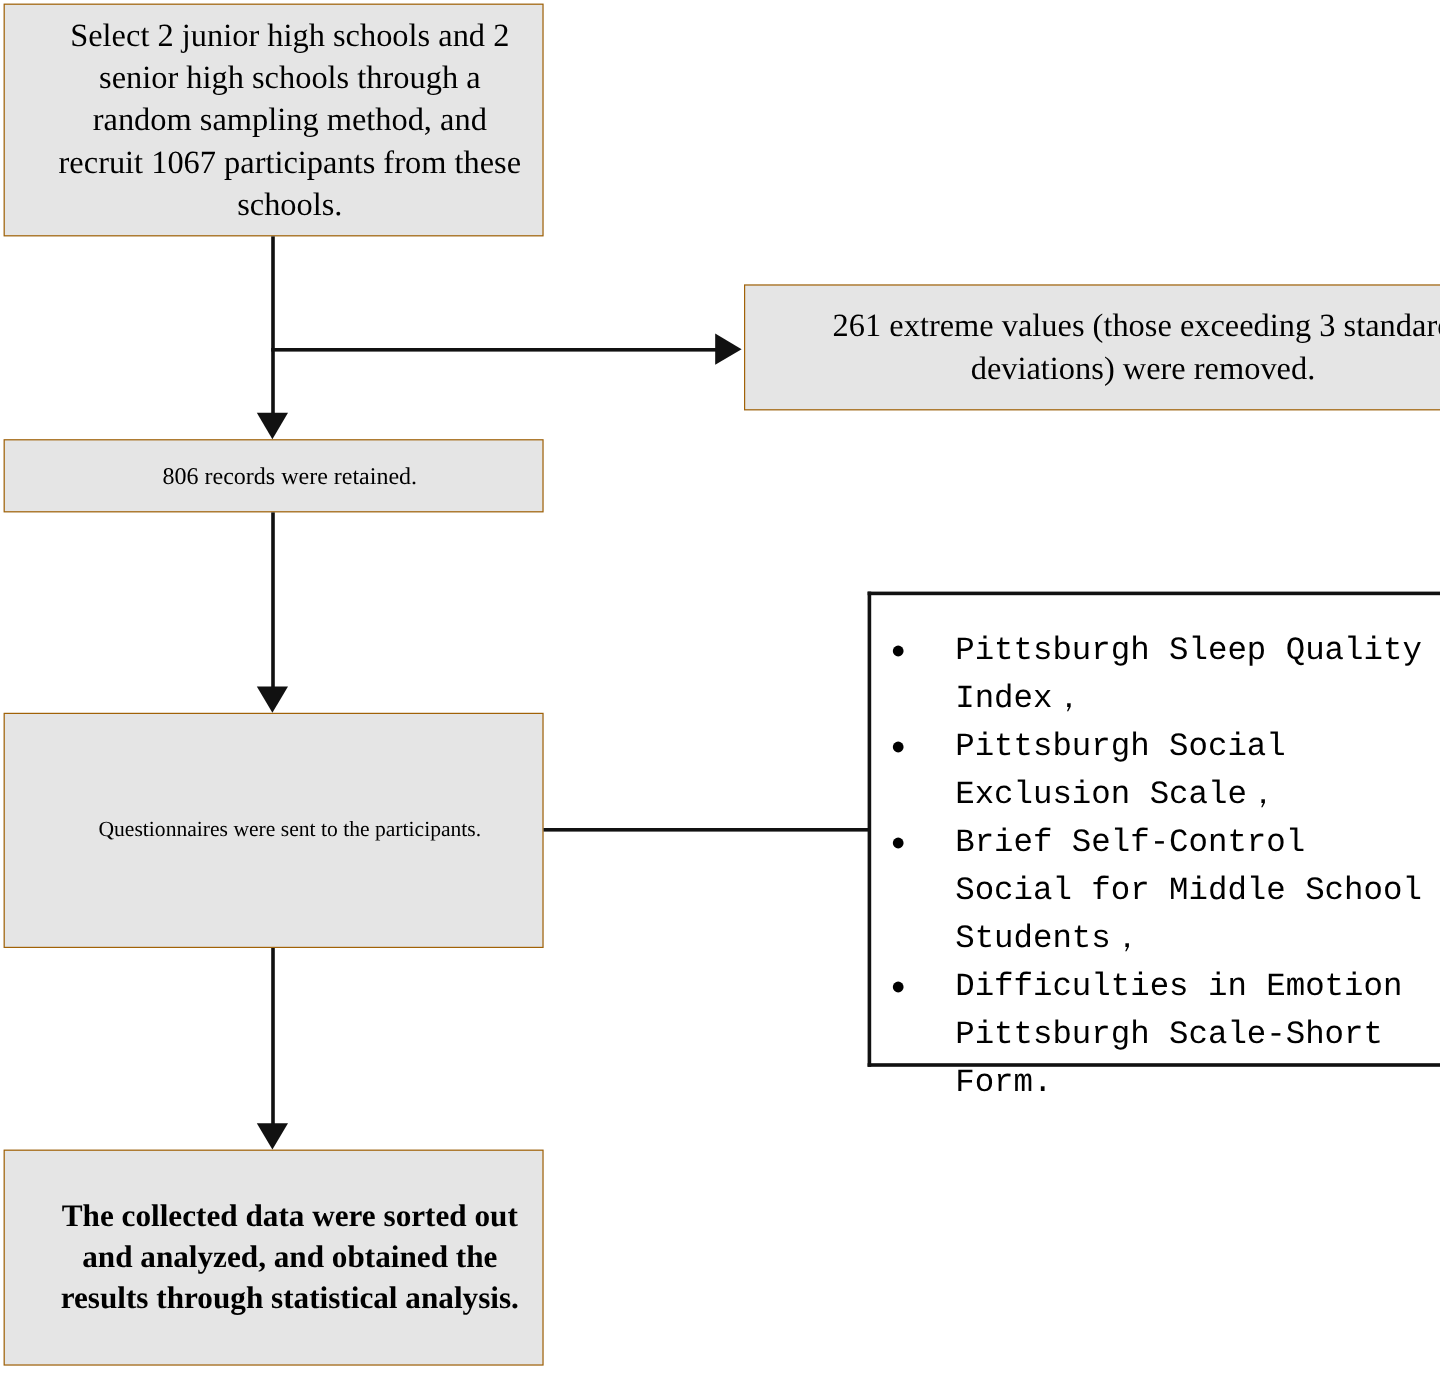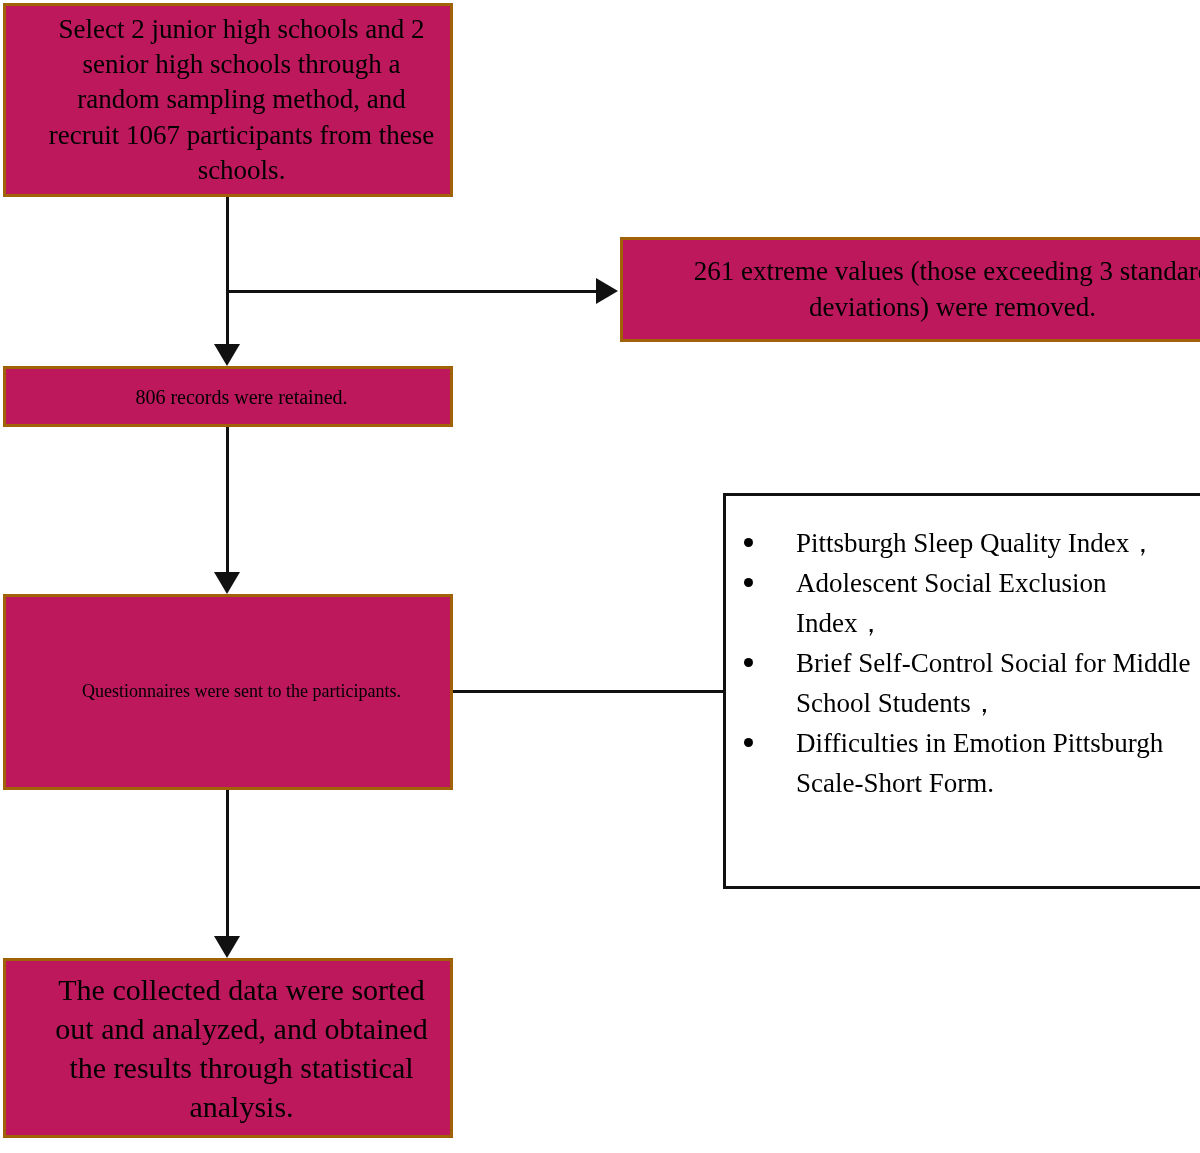--- a/index.html
+++ b/index.html
@@ -15,55 +15,56 @@
   #canvas {
     position: relative;
     width: 1200px;
     height: 1153px;
     background: #ffffff;
     overflow: hidden;
   }
   .node {
     position: absolute;
     box-sizing: border-box;
-    border: 3px solid #a16207;
-    background: #be185d;
+    border: 1px solid #a16207;
+    background: #e5e5e5;
     display: flex;
     align-items: center;
     justify-content: center;
     text-align: center;
     line-height: 1.30;
     color: #000000;
     padding-left: 27px;
   }
   .node .node-text {
     display: block;
     white-space: pre-line;
     padding: 0 10px;
   }
 
   
   #node-recruit   { left: 3px;   top: 3px;    width: 450px; height: 194px; font-size: 27px; }
   #node-excluded  { left: 620px; top: 237px;  width: 638px; height: 105px; font-size: 27px; }
   #node-retained  { left: 3px;   top: 366px;  width: 450px; height: 61px;  font-size: 20px; }
   #node-quest     { left: 3px;   top: 594px;  width: 450px; height: 196px; font-size: 18px; }
-  #node-analysis  { left: 3px;   top: 958px;  width: 450px; height: 180px; font-size: 30px; }
+  #node-analysis  { left: 3px;   top: 958px;  width: 450px; height: 180px; font-size: 26px; font-weight: bold; }
 
   
   #node-instruments {
     position: absolute;
     box-sizing: border-box;
     left: 723px;
     top: 493px;
     width: 477px;
     height: 396px;
     border: 3px solid #111111;
     border-right: none;
     background: #ffffff;
     padding: 28px 0 0 0;
+    font-family: Liberation Mono, monospace;
   }
   .bullet-list {
     list-style: none;
     margin: 0;
     padding: 0;
   }
   .bullet-item {
     position: relative;
     font-size: 27px;
     line-height: 1.48;
@@ -131,21 +132,21 @@
   </div>
 
   <div id="node-instruments">
     <ul class="bullet-list">
       <li class="bullet-item">
         <span class="bullet-dot"></span>
         <span> Pittsburgh Sleep Quality Index，</span>
       </li>
       <li class="bullet-item">
         <span class="bullet-dot"></span>
-        <span>Adolescent Social Exclusion Index，</span>
+        <span>Pittsburgh Social Exclusion Scale，</span>
       </li>
       <li class="bullet-item">
         <span class="bullet-dot"></span>
         <span>Brief Self-Control Social for Middle School Students，</span>
       </li>
       <li class="bullet-item">
         <span class="bullet-dot"></span>
         <span>Difficulties in Emotion Pittsburgh Scale-Short Form.</span>
       </li>
     </ul>

